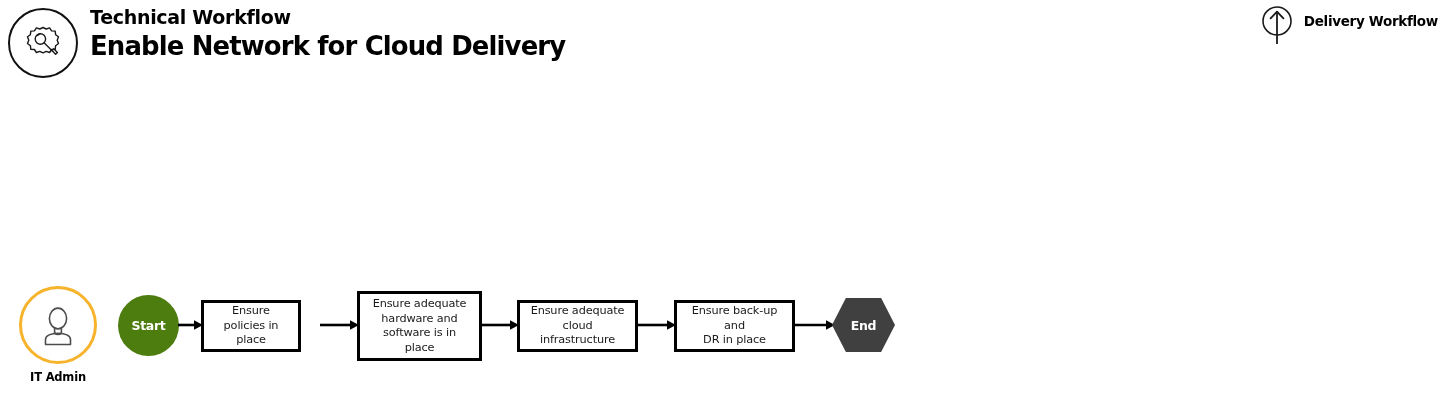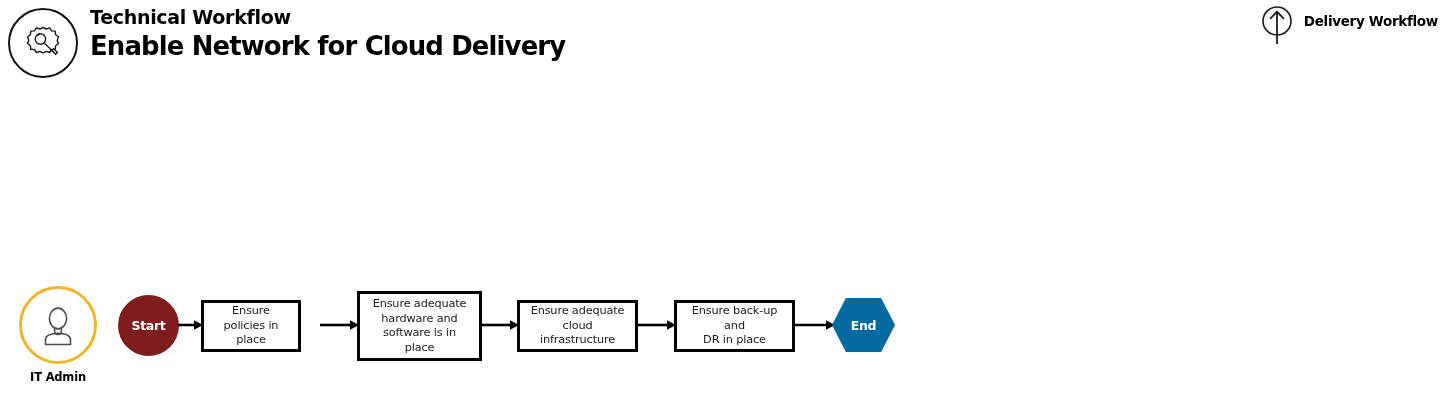--- a/index.html
+++ b/index.html
@@ -131,40 +131,40 @@
     white-space: nowrap;
   }
 
   
   .start-node {
     left: 118px;
     top: 295px;
     width: 61px;
     height: 61px;
     border-radius: 50%;
-    background: #7f1d1d;
+    background: #4d7c0f;
     display: flex;
     align-items: center;
     justify-content: center;
   }
   .start-label {
     font-family: "DejaVu Sans", sans-serif;
     font-size: 12.5px;
     font-weight: bold;
     letter-spacing: -0.3px;
     color: #ffffff;
   }
 
   
   .end-node {
     left: 832px;
     top: 298px;
     width: 63px;
     height: 54px;
-    background: #0369a1;
+    background: #404040;
     clip-path: polygon(22% 0%, 78% 0%, 100% 50%, 78% 100%, 22% 100%, 0% 50%);
     display: flex;
     align-items: center;
     justify-content: center;
   }
   .end-label {
     font-family: "DejaVu Sans", sans-serif;
     font-size: 12.5px;
     font-weight: bold;
     letter-spacing: -0.3px;

